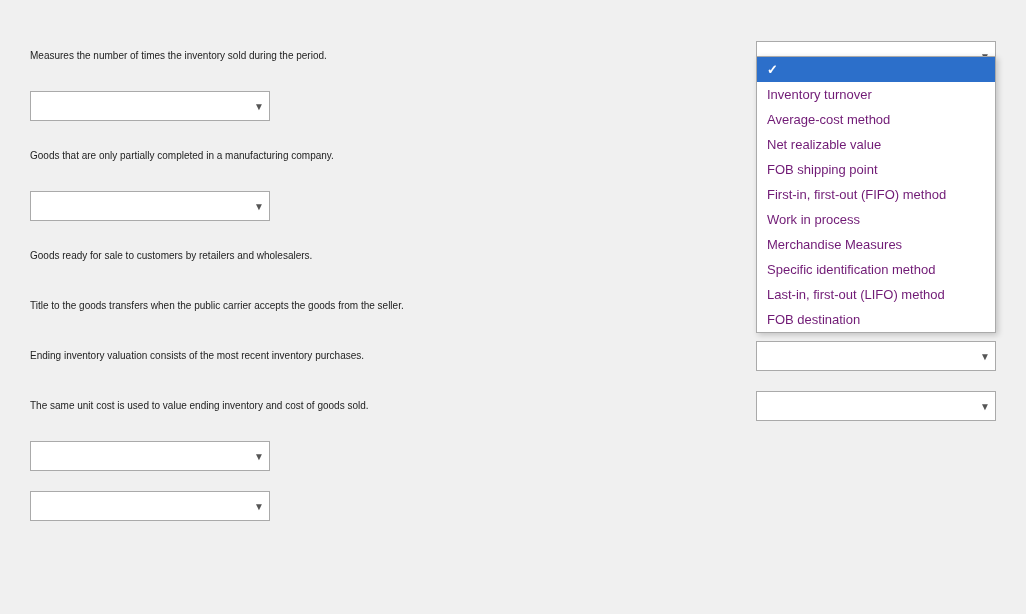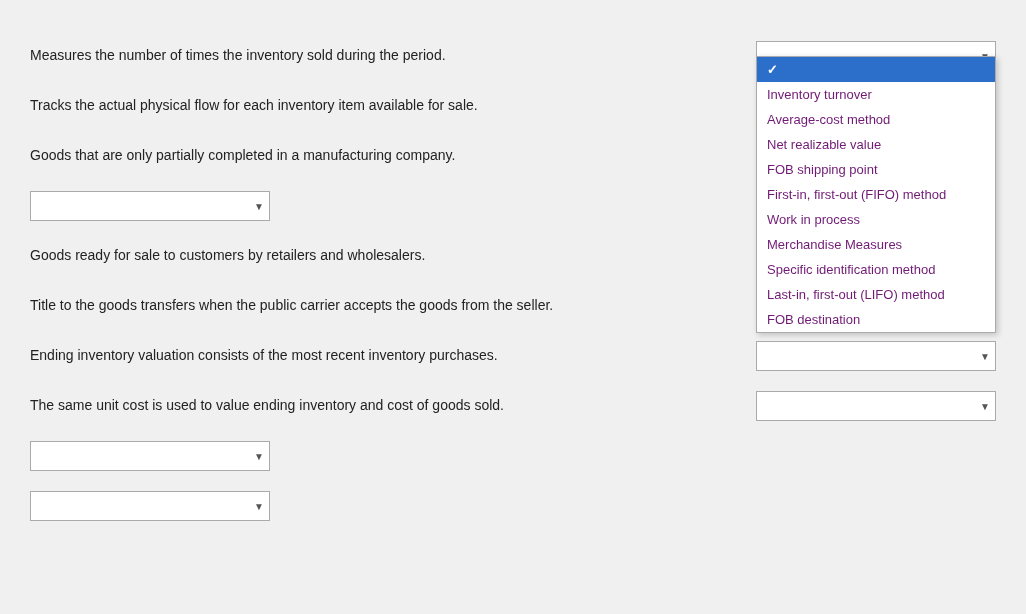--- a/index.html
+++ b/index.html
@@ -36,21 +36,21 @@
 
     .question-row {
       display: flex;
       align-items: center;
       justify-content: space-between;
       margin-bottom: 14px;
       min-height: 36px;
     }
 
     .question-text {
-      font-size: 14px;
+      font-size: 10px;
       color: #222;
       flex: 1;
       max-width: 620px;
       line-height: 1.4;
     }
 
     .dropdown-wrapper {
       position: relative;
       width: 240px;
       min-width: 240px;
@@ -132,21 +132,20 @@
     <div class="dropdown-item">Last-in, first-out (LIFO) method</div>
     <div class="dropdown-item">FOB destination</div>
   </div>
 
   <div id="questions-container">
   <div class="question-row">
         <div class="question-text">Measures the number of times the inventory sold during the period.</div>
         <div class="dropdown-wrapper"><select class="dropdown-select"><option value=""></option><option value="inventory_turnover">Inventory turnover</option><option value="average_cost">Average-cost method</option><option value="net_realizable">Net realizable value</option><option value="fob_shipping">FOB shipping point</option><option value="fifo">First-in, first-out (FIFO) method</option><option value="work_in_process">Work in process</option><option value="merchandise_inventory">Merchandise Inventory</option><option value="specific_id">Specific identification method</option><option value="lifo">Last-in, first-out (LIFO) method</option><option value="fob_destination">FOB destination</option></select><span class="dropdown-arrow">▼</span></div>
       </div>
       <div class="question-row">
-        <div class="question-text">Tracks the actual physical flow for each inventory item available for sale.</div>
         <div class="dropdown-wrapper"><select class="dropdown-select"><option value=""></option><option value="inventory_turnover">Inventory turnover</option><option value="average_cost">Average-cost method</option><option value="net_realizable">Net realizable value</option><option value="fob_shipping">FOB shipping point</option><option value="fifo">First-in, first-out (FIFO) method</option><option value="work_in_process">Work in process</option><option value="merchandise_inventory">Merchandise Inventory</option><option value="specific_id">Specific identification method</option><option value="lifo">Last-in, first-out (LIFO) method</option><option value="fob_destination">FOB destination</option></select><span class="dropdown-arrow">▼</span></div>
       </div>
       <div class="question-row">
         <div class="question-text">Goods that are only partially completed in a manufacturing company.</div>
         <div class="dropdown-wrapper"><select class="dropdown-select"><option value=""></option><option value="inventory_turnover">Inventory turnover</option><option value="average_cost">Average-cost method</option><option value="net_realizable">Net realizable value</option><option value="fob_shipping">FOB shipping point</option><option value="fifo">First-in, first-out (FIFO) method</option><option value="work_in_process">Work in process</option><option value="merchandise_inventory">Merchandise Inventory</option><option value="specific_id">Specific identification method</option><option value="lifo">Last-in, first-out (LIFO) method</option><option value="fob_destination">FOB destination</option></select><span class="dropdown-arrow">▼</span></div>
       </div>
       <div class="question-row">
         <div class="dropdown-wrapper"><select class="dropdown-select"><option value=""></option><option value="inventory_turnover">Inventory turnover</option><option value="average_cost">Average-cost method</option><option value="net_realizable">Net realizable value</option><option value="fob_shipping">FOB shipping point</option><option value="fifo">First-in, first-out (FIFO) method</option><option value="work_in_process">Work in process</option><option value="merchandise_inventory">Merchandise Inventory</option><option value="specific_id">Specific identification method</option><option value="lifo">Last-in, first-out (LIFO) method</option><option value="fob_destination">FOB destination</option></select><span class="dropdown-arrow">▼</span></div>
       </div>
       <div class="question-row">

